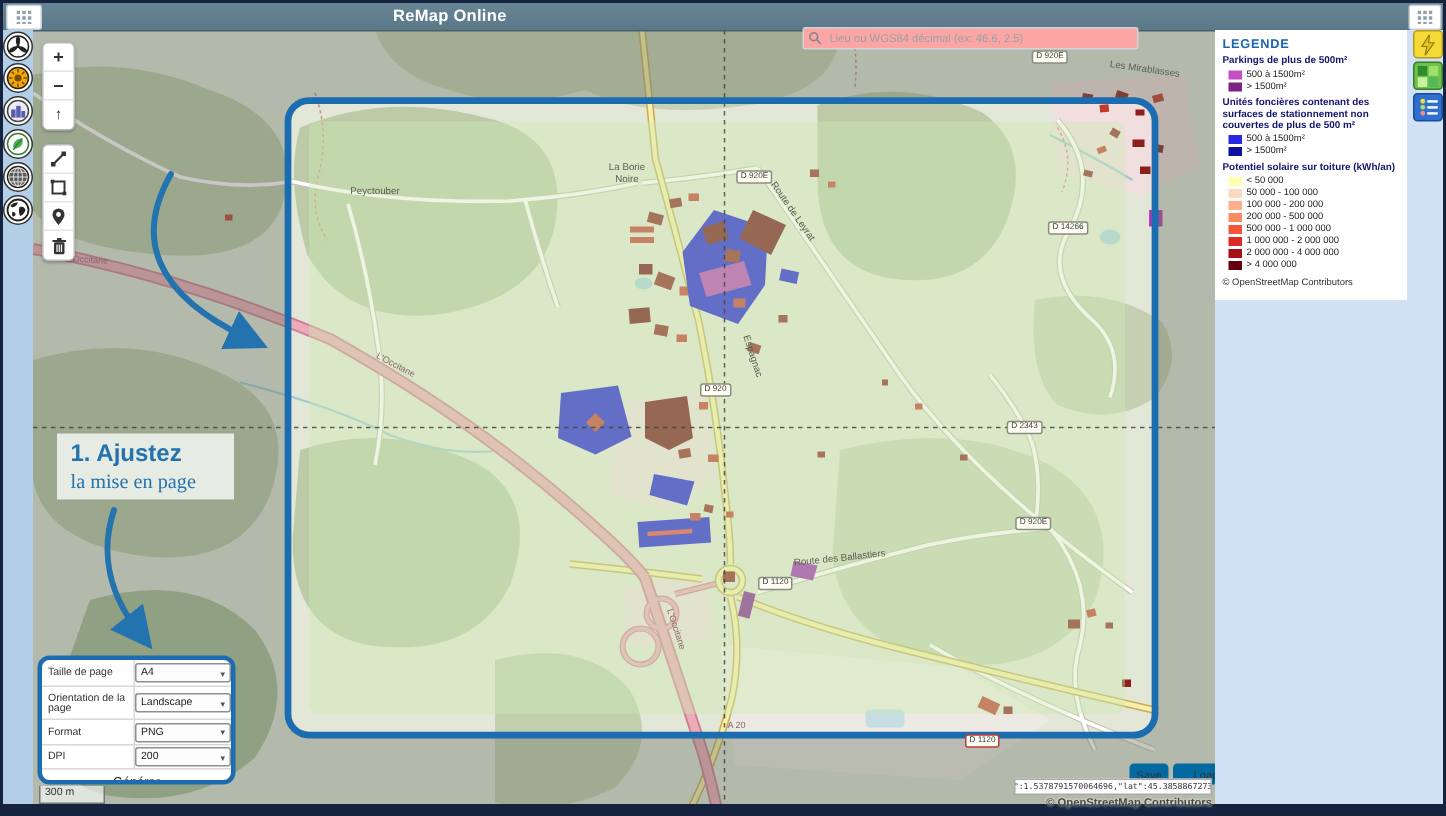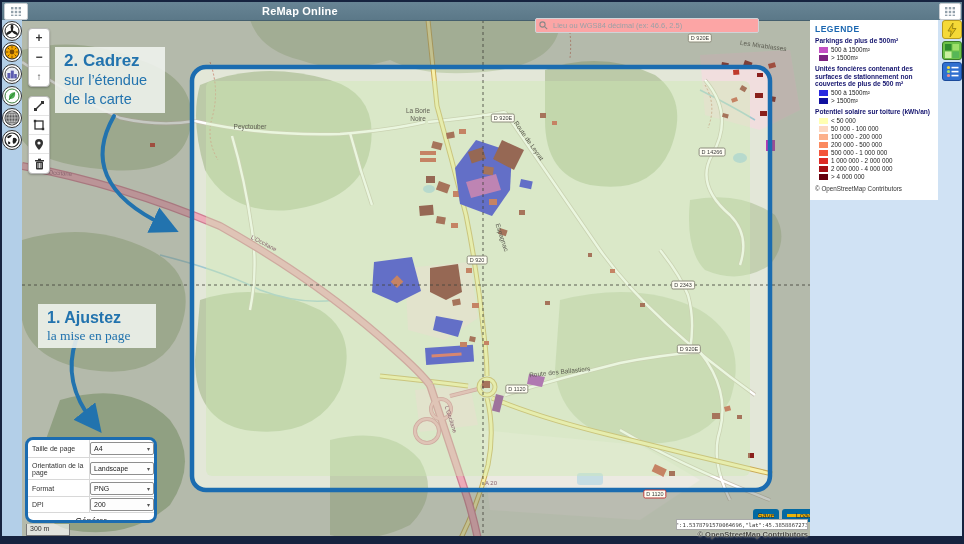--- a/index.html
+++ b/index.html
@@ -36,21 +36,21 @@
   
   .form-card{position:absolute;left:25px;top:437px;width:132px;height:86px;background:#fff;border:3px solid #1b6cb0;border-radius:8px;box-sizing:border-box;overflow:hidden;}
   .form-row{display:flex;border-bottom:1px solid #d8d8d8;align-items:center;}
   .form-label{flex:1;font-size:7px;color:#333;padding:2px 0 2px 4px;border-right:1px solid #d8d8d8;align-self:stretch;display:flex;align-items:center;}
   .form-sel-cell{width:64px;display:flex;align-items:center;justify-content:center;}
   .fake-select{width:56px;height:11px;border:1px solid #8f8f8f;border-radius:2px;background:#fdfdfd;font-size:7px;color:#222;display:flex;align-items:center;padding:0 3px;justify-content:space-between;cursor:pointer;}
   .fake-select .chev{font-size:6px;color:#555;}
   .generate-btn{height:15px;display:flex;align-items:center;justify-content:center;font-size:8.5px;color:#222;cursor:pointer;}
   
   .scalebar{position:absolute;left:26px;top:524px;width:44px;height:12px;background:rgba(255,255,255,.6);border:1.5px solid #777;border-top:none;box-sizing:border-box;font-size:7px;color:#333;padding-left:3px;line-height:10px;}
-  .mini-btn{position:absolute;top:509px;height:13px;background:#eab308;border:5px solid #0369a1;border-radius:3px;font-size:7.5px;color:#333;display:flex;align-items:center;justify-content:center;cursor:pointer;box-sizing:border-box;}
+  .mini-btn{position:absolute;top:509px;height:13px;background:#eab308;border:7px solid #0369a1;border-radius:3px;font-size:7.5px;color:#333;display:flex;align-items:center;justify-content:center;cursor:pointer;box-sizing:border-box;}
   .coordsbox{position:absolute;left:676px;top:519px;width:132px;height:11px;background:#fff;border:1px solid #aaa;box-sizing:border-box;font-family:"DejaVu Sans Mono",monospace;font-size:5.5px;color:#333;display:flex;align-items:center;justify-content:center;white-space:nowrap;overflow:hidden;}
   .attribution{position:absolute;left:658px;top:530px;width:150px;text-align:right;font-size:7.5px;font-weight:bold;color:#4a4a44;text-shadow:0 0 2px #fff;}
   
   .rpanel{position:absolute;left:810px;top:20px;width:152px;height:516px;background:#d0e2f4;}
   .legend-card{position:absolute;left:0;top:0;width:128px;min-height:180px;background:#fff;padding:4px 3px 6px 5px;box-sizing:border-box;}
   .legend-title{font-size:8.5px;font-weight:bold;color:#1a66b0;letter-spacing:.5px;margin-bottom:3px;}
   .legend-sec{margin-bottom:4px;}
   .legend-sec-title{font-size:6.6px;font-weight:bold;color:#14146e;line-height:7.5px;margin-bottom:1.5px;}
   .legend-item{display:flex;align-items:center;margin:1px 0 1px 4px;}
   .legend-swatch{width:9px;height:6px;margin-right:3px;flex:none;}
@@ -421,26 +421,21 @@
   <svg class="arrows" width="964" height="544">
     <defs>
       <marker id="arrh" markerWidth="7" markerHeight="7" refX="3.5" refY="3.5" orient="auto">
         <path d="M0,0 L7,3.5 L0,7 Z" fill="#2273ae"></path>
       </marker>
     </defs>
     <path d="M114,116 C 90,158 102,196 166,226" fill="none" stroke="#2273ae" stroke-width="4" stroke-linecap="round" marker-end="url(#arrh)"></path>
     <path d="M76,340 C 66,370 74,398 93,422" fill="none" stroke="#2273ae" stroke-width="4" stroke-linecap="round" marker-end="url(#arrh)"></path>
   </svg>
 
-  <div class="stepbox" style="left:55px;top:47px;width:92px;">
-    <div class="big">2. Cadrez</div>
-    <div class="small">sur l’étendue</div>
-    <div class="small">de la carte</div>
-  </div>
-  <div class="stepbox" style="left:38px;top:304px;width:100px;">
+  <div class="stepbox" style="left:38px;top:289px;width:100px;">
     <div class="big" style="font-size:16px;line-height:19px;">1. Ajustez</div>
     <div class="small" style="font-size:13.5px;line-height:17px;font-family:Liberation Serif, serif;">la mise en page</div>
   </div>
 
   <div class="form-card">
     <div class="form-row" style="height:17px;">
       <div class="form-label">Taille de page</div>
       <div class="form-sel-cell">
           <div class="fake-select">
             <span>A4</span>

